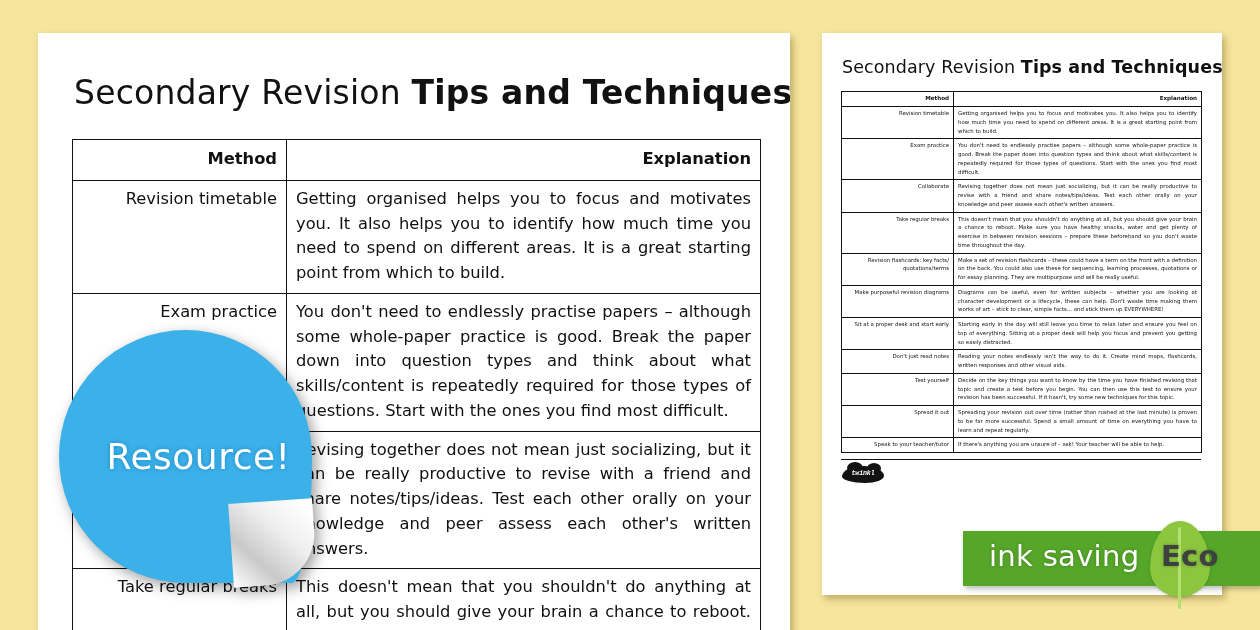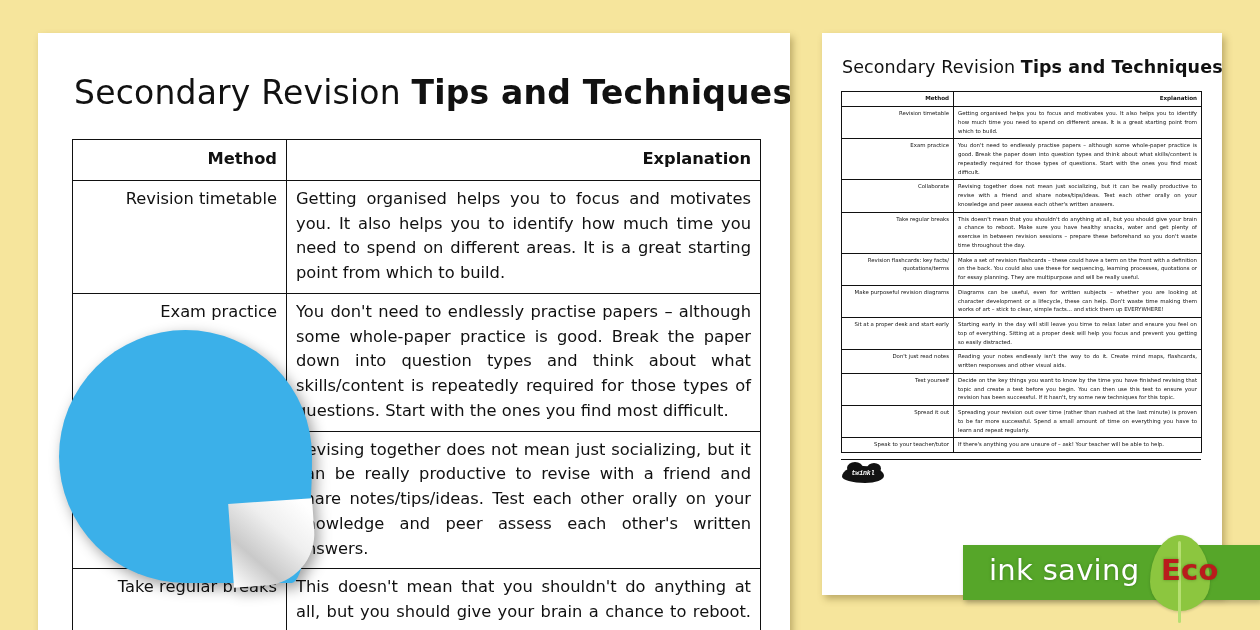--- a/index.html
+++ b/index.html
@@ -104,21 +104,21 @@
     display:flex;flex-direction:column;align-items:center;justify-content:center;
     color:#ffffff;line-height:1;
     text-shadow:0 0 4px rgba(0,110,170,.55);
     pointer-events:none;
   }
   #freebie .t1{font-size:52px;font-weight:400;letter-spacing:.5px;margin-bottom:4px;}
   #freebie .t2{font-size:36px;font-weight:400;letter-spacing:.5px;margin-left:26px;}
 
   
   #eco{
-    position:absolute;left:963px;top:537px;width:284px;height:70px;
+    position:absolute;left:963px;top:523px;width:284px;height:70px;
   }
   #eco .bar{
     position:absolute;left:0;top:8px;width:297px;height:55px;
     background:#56a629;
     box-shadow:2px 3px 5px rgba(0,0,0,.25);
   }
   #eco .leaf{
     position:absolute;left:187px;top:-2px;width:60px;height:76px;
     background:#8cc63f;
     border-radius:50% 50% 50% 50% / 62% 62% 38% 38%;
@@ -128,21 +128,21 @@
     content:"";position:absolute;left:27.5px;top:6px;width:3px;height:82px;
     background:#b6df72;border-radius:2px;
   }
   #eco .inksaving{
     position:absolute;left:26px;top:19px;
     font-size:29px;color:#ffffff;letter-spacing:.3px;line-height:1;
     text-shadow:0 0 3px rgba(40,90,20,.5);
   }
   #eco .ecoword{
     position:absolute;left:198px;top:19px;
-    font-size:29px;color:#b91c1c;font-weight:700;letter-spacing:.2px;line-height:1;
+    font-size:29px;color:#404040;font-weight:700;letter-spacing:.2px;line-height:1;
     text-shadow:0 0 3px rgba(40,90,20,.5);
   }
 </style>
 </head>
 <body>
 
 <div class="page" id="page-main">
 
   <div class="doc-title"><span>Secondary Revision </span><b>Tips and Techniques</b></div>
 
@@ -248,20 +248,21 @@
     <span>twinkl</span>
   </div>
 </div>
 
 <div id="freebie">
   <div class="shadowcurl">
     <div class="disc"></div>
     <div class="curl"></div>
   </div>
   <div class="txt">
+    <div class="t2">Resource!</div>
   </div>
 </div>
 
 <div id="eco">
   <div class="bar"></div>
   <div class="leaf"></div>
   <div class="inksaving">ink saving</div>
   <div class="ecoword">Eco</div>
 </div>
 

